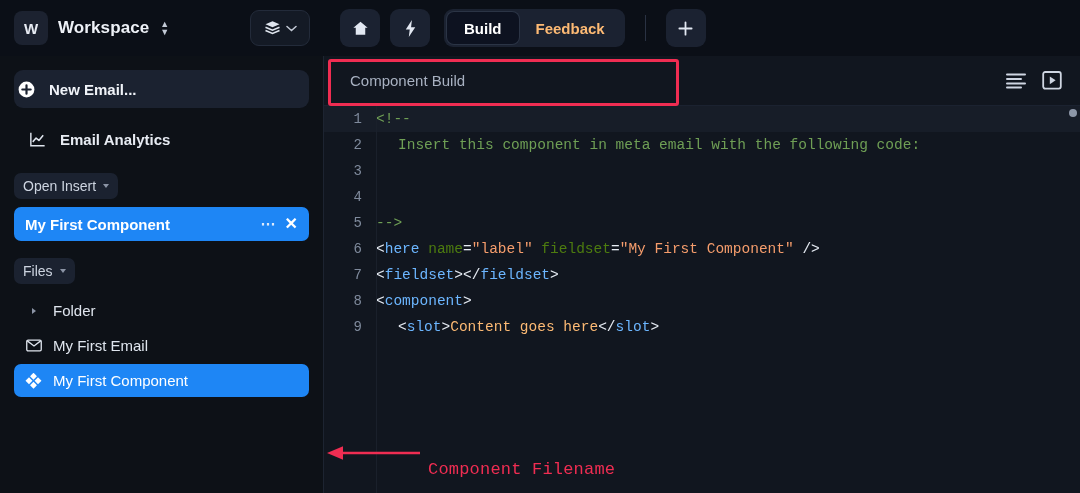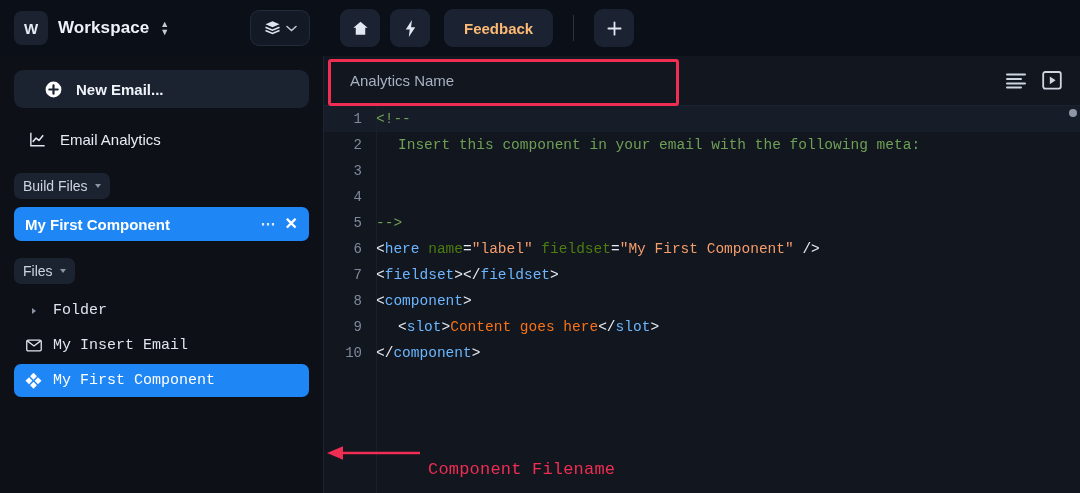--- a/index.html
+++ b/index.html
@@ -49,43 +49,43 @@
   
   .body { flex: 1; display: flex; min-height: 0; }
 
   
   .sidebar {
     width: 324px; flex: 0 0 324px; background: #0d1117; padding: 14px;
     display: flex; flex-direction: column; border-right: 1px solid #1d2431;
   }
   .new-email {
     height: 38px; background: #1b2230; border-radius: 9px; display: flex; align-items: center;
-    gap: 13px; padding: 0 30px; color: #f0f3f8; font-size: 15px; font-weight: bold;
+    gap: 13px; padding: 0 3px; color: #f0f3f8; font-size: 15px; font-weight: bold;
   }
   .nav-row {
     height: 34px; display: flex; align-items: center; gap: 13px; padding: 0 14px;
-    color: #e7ebf2; font-size: 15px; font-weight: normal; margin-top: 14px;
+    color: #e7ebf2; font-size: 15px; font-weight: bold; margin-top: 14px;
   }
   .section-head {
     display: inline-flex; align-items: center; gap: 7px; align-self: flex-start;
     background: #1b2230; border-radius: 7px; height: 26px; padding: 0 9px;
     color: #cdd4e0; font-size: 14px; margin: 17px 0 8px 0;
   }
   .caret-sm { width: 0; height: 0; border-left: 4.5px solid #8b94a5; border-top: 3.5px solid transparent; border-bottom: 3.5px solid transparent; }
   .caret-dn { width: 0; height: 0; border-top: 4.5px solid #8b94a5; border-left: 3.5px solid transparent; border-right: 3.5px solid transparent; }
   .open-tab {
     height: 34px; background: #1e86f5; border-radius: 7px; display: flex; align-items: center;
     padding: 0 11px; color: #fff; font-size: 15px; font-weight: bold; gap: 8px;
   }
   .open-tab .grow { flex: 1; }
   .tab-dots { color: #dce9fb; font-size: 15px; letter-spacing: 1px; }
   .tab-x { color: #ffffff; font-size: 16px; line-height: 1; }
   .file-row {
     height: 33px; display: flex; align-items: center; gap: 11px; padding: 0 11px;
-    color: #dfe5ee; font-size: 15px; border-radius: 7px; margin-top: 2px; font-family: Liberation Mono, monospace;
+    color: #dfe5ee; font-size: 15px; border-radius: 7px; margin-top: 2px;
   }
   .file-row.selected { background: #1e86f5; color: #ffffff; }
   .file-ico { width: 17px; display: flex; align-items: center; justify-content: center; flex: 0 0 17px; }
 
   
   .editor { flex: 1; background: #11161f; display: flex; flex-direction: column; min-width: 0; position: relative; }
   .editor-head {
     height: 50px; flex: 0 0 50px; display: flex; align-items: center;
     padding: 0 14px; border-bottom: 1px solid #1b2230; background: #11161f;
   }
@@ -98,21 +98,21 @@
   .code-line { display: flex; height: 26px; align-items: center; font-size: 14.5px; }
   .code-line.cur { background: #171d28; }
   .ln { width: 52px; flex: 0 0 52px; text-align: right; padding-right: 14px; color: #7f8a9c; font-size: 14px; }
   .ct { white-space: pre; color: #e6ebf3; }
   .guide { display: inline-block; width: 22px; border-left: 1px solid #3c4557; height: 26px; vertical-align: middle; }
   .c-com { color: #6f9f55; }
   .c-tag { color: #6cb6ff; }
   .c-pun { color: #e6ebf3; }
   .c-attr { color: #4d7c0f; }
   .c-str { color: #f69d6c; }
-  .c-txt { color: #f97316; }
+  .c-txt { color: #fdba74; }
 
   .vscroll { position: absolute; right: 0; top: 0; width: 14px; bottom: 0; }
   .vthumb { position: absolute; right: 3px; top: 3px; width: 8px; height: 8px; background: #8d97a8; border-radius: 4px; }
   .gutter-edge { position: absolute; left: 52px; top: 0; bottom: 0; width: 1px; background: #1a202b; }
 
   
   .anno-box {
     position: absolute; left: 328px; top: 59px; width: 351px; height: 47px;
     border: 3px solid #f02d52; border-radius: 3px; pointer-events: none;
   }
@@ -152,20 +152,21 @@
         <svg width="19" height="19" viewBox="0 0 20 20">
           <path d="M10 3 L17.5 9.2 H15 V16.5 H5 V9.2 H2.5 Z" fill="#e2e8f2"></path>
         </svg>
       </div>
       <div class="icon-btn">
         <svg width="17" height="19" viewBox="0 0 16 20">
           <path d="M9.5 1 L3 11 H7.2 L6.2 19 L13 8.6 H8.6 Z" fill="#e2e8f2"></path>
         </svg>
       </div>
       <div class="seg">
+        <div class="seg-item active">Build</div>
         <div class="seg-item">Feedback</div>
       </div>
       <div class="vdiv"></div>
       <div class="icon-btn">
         <svg width="17" height="17" viewBox="0 0 18 18">
           <path d="M9 2.5 V15.5 M2.5 9 H15.5" stroke="#e2e8f2" stroke-width="1.9" stroke-linecap="round"></path>
         </svg>
       </div>
     </div>
   </div>
@@ -184,21 +185,21 @@
 
       <div class="nav-row">
         <svg width="19" height="19" viewBox="0 0 20 20">
           <path d="M3 3 V16.5 H17.5" fill="none" stroke="#dfe5ee" stroke-width="1.5"></path>
           <path d="M5 12.5 L8.5 8.5 L11.5 11 L16 5.5" fill="none" stroke="#dfe5ee" stroke-width="1.6" stroke-linejoin="round"></path>
         </svg>
         <span>Email Analytics</span>
       </div>
 
       <div class="section-head">
-        <span>Build Files</span>
+        <span>Open Insert</span>
         <span class="caret-dn"></span>
       </div>
 
       <div class="open-tab">
         <span class="grow">My First Component</span>
         <span class="tab-dots">⋯</span>
         <span class="tab-x">✕</span>
       </div>
 
       <div class="section-head">
@@ -213,42 +214,42 @@
         <span>Folder</span>
       </div>
 
       <div class="file-row">
         <span class="file-ico">
           <svg width="16" height="13" viewBox="0 0 17 13">
             <rect x="0.8" y="0.8" width="15.4" height="11.4" rx="1.4" fill="none" stroke="#dfe5ee" stroke-width="1.4"></rect>
             <path d="M1.4 1.6 L8.5 7 L15.6 1.6" fill="none" stroke="#dfe5ee" stroke-width="1.4"></path>
           </svg>
         </span>
-        <span>My Insert Email</span>
+        <span>My First Email</span>
       </div>
 
       <div class="file-row selected">
         <span class="file-ico">
           <svg width="17" height="16" viewBox="0 0 18 17">
             <rect x="6.4" y="0.8" width="5.2" height="5.2" transform="rotate(45 9 3.4)" fill="#ffffff"></rect>
             <rect x="1.6" y="5.6" width="5.2" height="5.2" transform="rotate(45 4.2 8.2)" fill="#ffffff"></rect>
             <rect x="11.2" y="5.6" width="5.2" height="5.2" transform="rotate(45 13.8 8.2)" fill="#ffffff"></rect>
             <rect x="6.4" y="10.4" width="5.2" height="5.2" transform="rotate(45 9 13)" fill="#ffffff"></rect>
           </svg>
         </span>
         <span>My First Component</span>
       </div>
 
     </div>
 
     <div class="editor">
 
       <div class="editor-head">
         <div class="name-wrap">
-          <span class="name-label">Analytics Name</span>
+          <span class="name-label">Component Build</span>
         </div>
         <div class="head-icons">
           <svg width="20" height="16" viewBox="0 0 20 16">
             <path d="M1 1.6 H19 M1 6 H15 M1 10.4 H19 M1 14.6 H15" stroke="#cfd6e2" stroke-width="2" stroke-linecap="round"></path>
           </svg>
           <svg width="20" height="19" viewBox="0 0 20 19">
             <rect x="1.2" y="1" width="17.6" height="16.6" rx="2" fill="none" stroke="#cfd6e2" stroke-width="1.8"></rect>
             <path d="M7.8 5.4 L13.6 9.3 L7.8 13.2 Z" fill="#cfd6e2"></path>
           </svg>
         </div>
@@ -256,21 +257,21 @@
 
       <div class="code-area">
         <div class="gutter-edge"></div>
         <div id="code-lines">
             <div class="code-line cur">
               <div class="ln">1</div>
               <div class="ct"><span class="c-com">&lt;!--</span></div>
             </div>
             <div class="code-line">
               <div class="ln">2</div>
-              <div class="ct"><span class="guide"></span><span class="c-com">Insert this component in your email with the following meta:</span></div>
+              <div class="ct"><span class="guide"></span><span class="c-com">Insert this component in meta email with the following code:</span></div>
             </div>
             <div class="code-line">
               <div class="ln">3</div>
               <div class="ct"><span class="guide"></span></div>
             </div>
             <div class="code-line">
               <div class="ln">4</div>
             </div>
             <div class="code-line">
               <div class="ln">5</div>
@@ -284,24 +285,20 @@
               <div class="ln">7</div>
               <div class="ct"><span class="c-pun">&lt;</span><span class="c-tag">fieldset</span><span class="c-pun">&gt;&lt;/</span><span class="c-tag">fieldset</span><span class="c-pun">&gt;</span></div>
             </div>
             <div class="code-line">
               <div class="ln">8</div>
               <div class="ct"><span class="c-pun">&lt;</span><span class="c-tag">component</span><span class="c-pun">&gt;</span></div>
             </div>
             <div class="code-line">
               <div class="ln">9</div>
               <div class="ct"><span class="guide"></span><span class="c-pun">&lt;</span><span class="c-tag">slot</span><span class="c-pun">&gt;</span><span class="c-txt">Content goes here</span><span class="c-pun">&lt;/</span><span class="c-tag">slot</span><span class="c-pun">&gt;</span></div>
-            </div>
-            <div class="code-line">
-              <div class="ln">10</div>
-              <div class="ct"><span class="c-pun">&lt;/</span><span class="c-tag">component</span><span class="c-pun">&gt;</span></div>
             </div>
           </div>
         <div class="vscroll">
           <div class="vthumb"></div>
         </div>
       </div>
 
     </div>
   </div>
 

